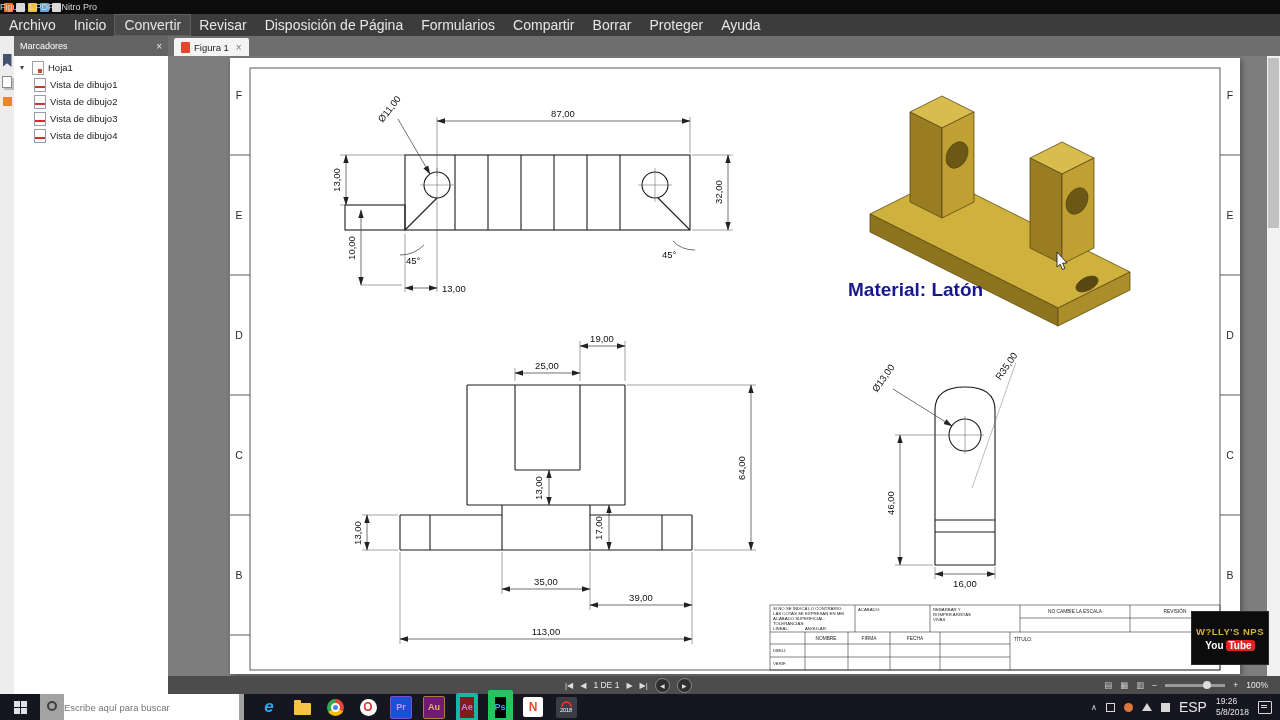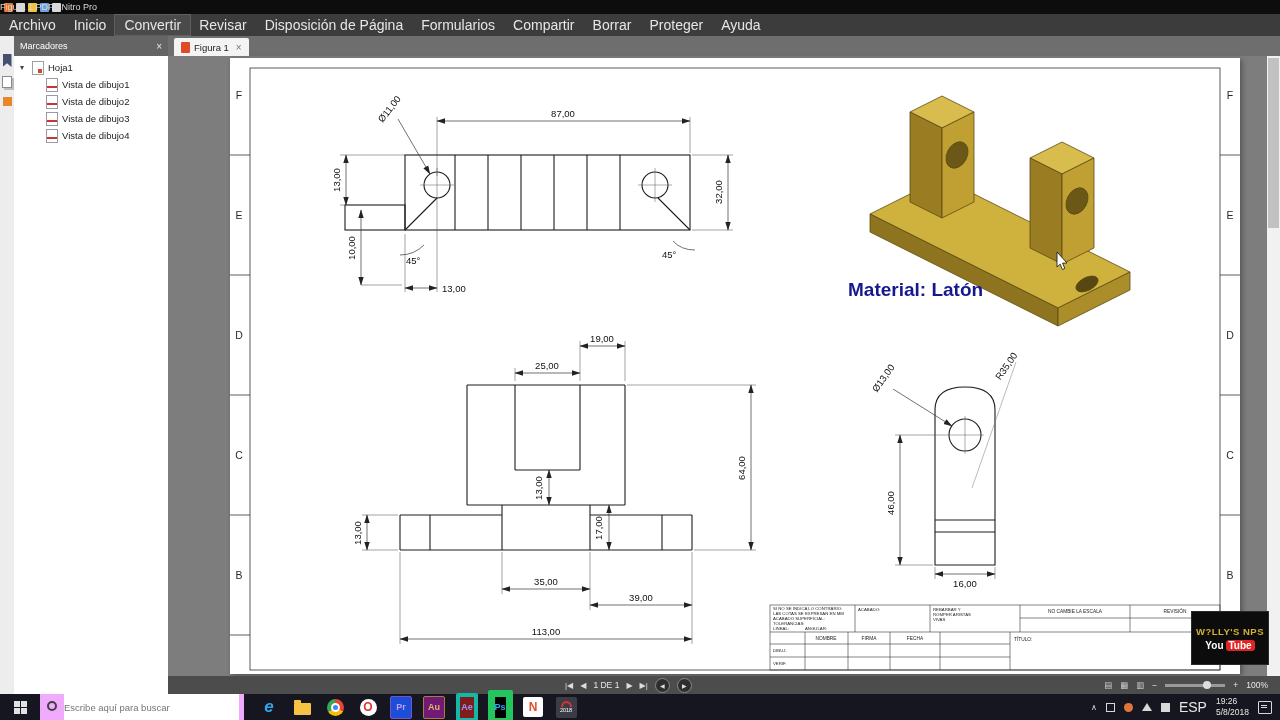--- a/index.html
+++ b/index.html
@@ -23,21 +23,21 @@
           display:flex;align-items:center;gap:4px;padding:0 7px;font-size:9.5px;color:#222}
   .nitroico{width:9px;height:11px;background:#e04a2a;border-radius:1px}
   .doctab .x{color:#777;font-size:10px;margin-left:3px}
   
   #iconstrip{left:0;top:36px;width:14px;height:658px;background:#ededed;display:flex;flex-direction:column;align-items:center;gap:9px;padding-top:18px;box-sizing:border-box}
   .bkm{width:9px;height:13px;background:#44506e;clip-path:polygon(0 0,100% 0,100% 100%,50% 72%,0 100%)}
   .pgs{width:8px;height:10px;border:1px solid #8a8a8a;background:#fff;box-shadow:2px 2px 0 #bdbdbd}
   .org{width:9px;height:9px;background:#e8862a}
   #sidebar{left:14px;top:56px;width:154px;height:638px;background:#fff;font-size:9.5px;color:#222}
   .trow{display:flex;align-items:center;gap:4px;height:17px;padding-left:6px}
-  .trow.child{padding-left:32px}
+  .trow.child{padding-left:20px}
   .expander{font-size:8px;color:#444;width:8px}
   .sheetico{width:10px;height:12px;border:1px solid #a0a0a0;background:#fff;position:relative}
   .sheetico::after{content:'';position:absolute;right:1px;bottom:1px;width:4px;height:4px;background:#d04a2a}
   .vicon{width:10px;height:12px;border:1px solid #99a;background:linear-gradient(180deg,#fff 0 55%,#cc3333 55% 72%,#fff 72%)}
   
   #canvas{left:168px;top:56px;width:1112px;height:620px;background:#7d7d7d}
   #page{position:absolute;left:62px;top:2px;width:1010px;height:616px;background:#fff;box-shadow:2px 2px 5px rgba(0,0,0,.35)}
   #vscroll{position:absolute;right:0;top:0;width:13px;height:620px;background:#f1f1f1}
   #vscroll .thumb{position:absolute;left:1px;top:2px;width:11px;height:170px;background:#c1c1c1}
   svg text{stroke:none;fill:#101010;font-size:9.5px;font-family:"Liberation Sans",sans-serif}
@@ -58,21 +58,21 @@
   #pdfnav .nbt{color:#ddd;font-size:8px}
   .circbtn{width:13px;height:13px;border-radius:50%;background:#2e2e2e;border:1px solid #8a8a8a;color:#ddd;
            font-size:6px;display:flex;align-items:center;justify-content:center}
   .slider{width:60px;height:3px;background:#9a9a9a;position:relative}
   .slider .th{position:absolute;left:38px;top:-3px;width:8px;height:8px;border-radius:50%;background:#ddd}
   
   #taskbar{left:0;top:694px;width:1280px;height:26px;background:#15161f;display:flex;align-items:center}
   .start{width:40px;height:26px;display:flex;align-items:center;justify-content:center}
   .winlogo{display:grid;grid-template-columns:6px 6px;grid-template-rows:6px 6px;gap:1px}
   .winlogo span{background:#dfe3e6}
-  .searchbox{position:relative;width:204px;height:26px;background:#f0abfc}
+  .searchbox{position:relative;width:204px;height:26px;background:#a3a3a3}
   .searchbox input{position:absolute;left:24px;top:0;width:175px;height:26px;border:none;outline:none;
                    font-size:9.5px;font-family:"Liberation Sans",sans-serif;color:#444;padding:0}
   .sccircle{position:absolute;left:7px;top:7px;width:10px;height:10px;border:2px solid #3f3f3f;border-radius:50%;box-sizing:border-box}
   .apps{display:flex;align-items:center;gap:11px;margin-left:14px}
   .app{width:22px;height:22px;display:flex;align-items:center;justify-content:center;position:relative}
   .edge{color:#35a3e8;font-size:17px;font-weight:bold;font-style:italic}
   .folder{width:17px;height:12px;background:#f6c344;border-radius:1px;position:relative;margin-top:3px}
   .folder::before{content:'';position:absolute;top:-3px;left:0;width:7px;height:3px;background:#f6c344;border-radius:1px 1px 0 0}
   .chrome{width:17px;height:17px;border-radius:50%;background:conic-gradient(#ea4335 0 33%,#fbbc05 33% 66%,#34a853 66% 100%);position:relative}
   .chrome i{position:absolute;inset:4px;background:#4285f4;border:2px solid #fff;border-radius:50%}

